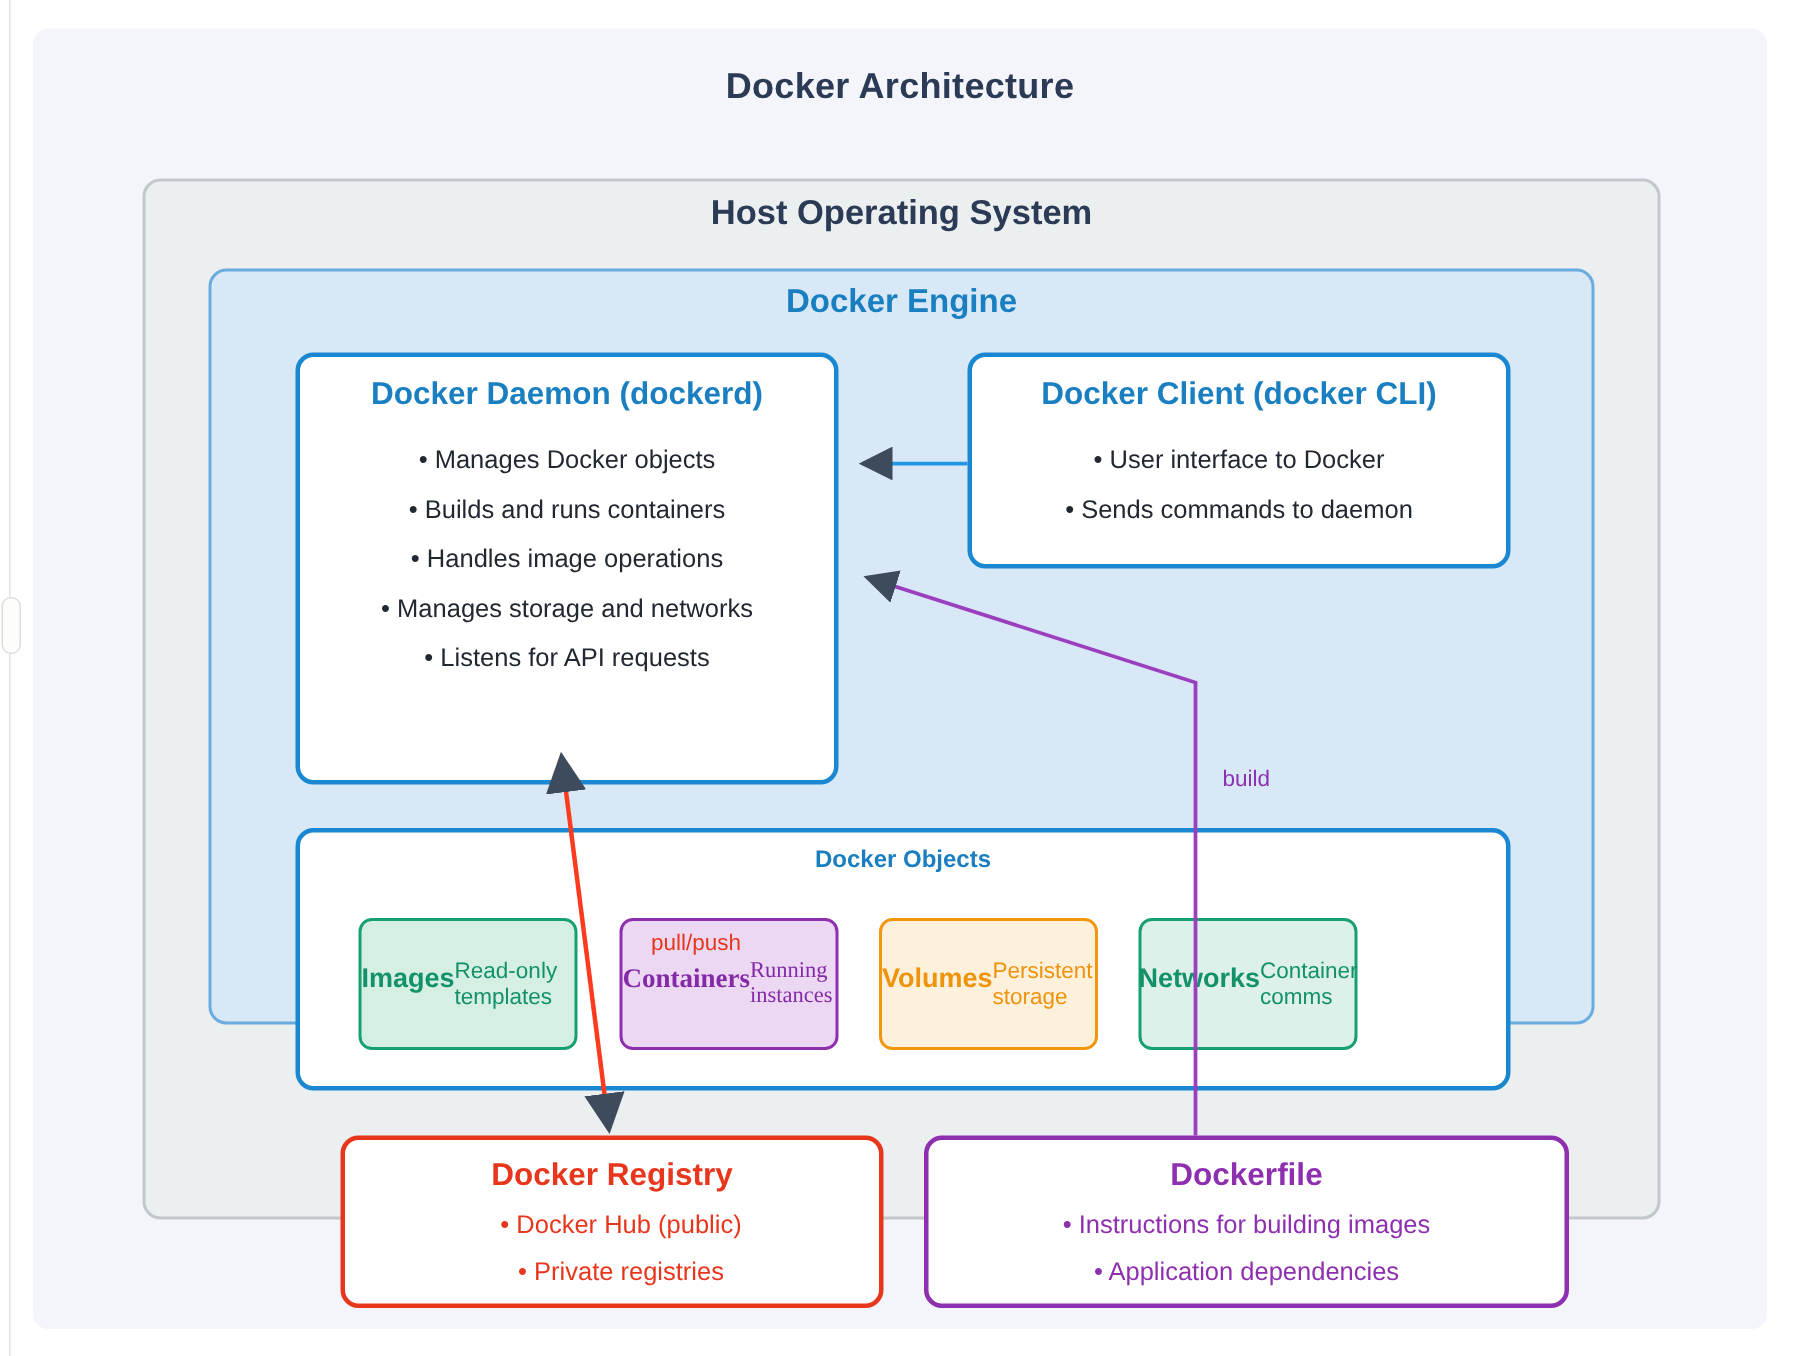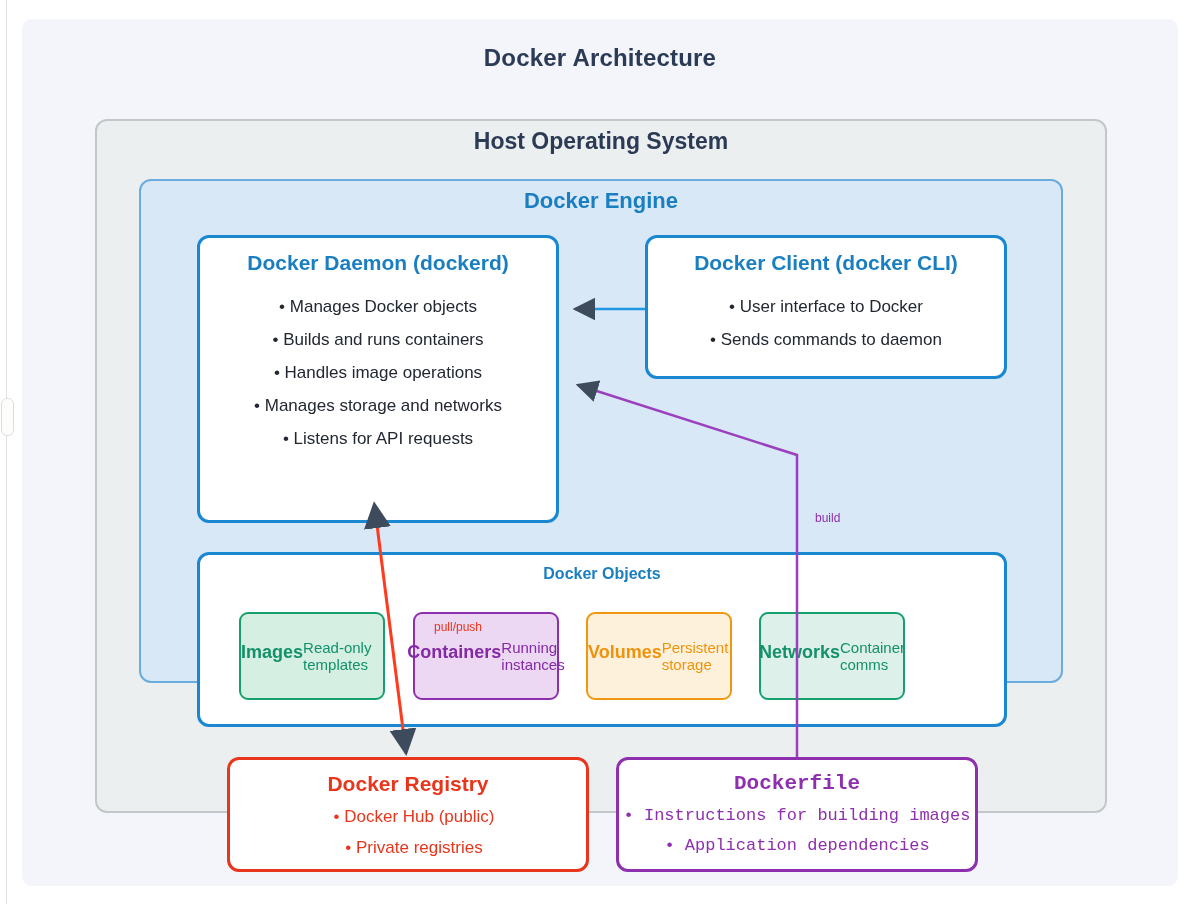--- a/index.html
+++ b/index.html
@@ -161,21 +161,21 @@
     justify-content: center;
   }
   .obj-title {
     font-size: 18px;
     font-weight: bold;
     margin-bottom: 8px;
   }
   .obj-sub { font-size: 15px; }
   #obj-0 { left: 239px; background: #d5efe3; border: 2px solid #16a06f; }
   #obj-0 .obj-title, #obj-0 .obj-sub { color: #12916a; }
-  #obj-1 { left: 413px; background: #ecd8f2; border: 2px solid #8e2fb0; }
+  #obj-1 { left: 413px; background: #ecd8f2; border: 2px solid #8e2fb0; font-family: Liberation Serif, serif; }
   #obj-1 .obj-title, #obj-1 .obj-sub { color: #8429a8; }
   #obj-2 { left: 586px; background: #fdf1db; border: 2px solid #f0960f; }
   #obj-2 .obj-title, #obj-2 .obj-sub { color: #ef930c; }
   #obj-3 { left: 759px; background: #ddf0e9; border: 2px solid #15a06e; }
   #obj-3 .obj-title, #obj-3 .obj-sub { color: #12916a; }
   
   #registry {
     left: 227px; top: 757px;
     width: 362px; height: 115px;
     border: 3px solid #e8361c;
@@ -187,44 +187,43 @@
   }
   #registry .box-line {
     margin-top: 11px;
     font-size: 17px;
     color: #e8361c;
     padding-left: 12px;
   }
   
   #dockerfile {
     left: 616px; top: 757px;
-    width: 362px; height: 115px;
+    width: 430px; height: 115px;
     border: 3px solid #8e2fb0;
-    font-family: Liberation Mono, monospace;
   }
   #dockerfile .box-title {
     margin-top: 12px;
     font-size: 21px;
     color: #8e2fb0;
   }
   #dockerfile .box-line {
     margin-top: 11px;
     font-size: 17px;
     color: #8e2fb0;
   }
   
   #arrows {
     position: absolute;
     left: 0; top: 0;
     width: 1200px; height: 904px;
     pointer-events: none;
   }
   .edge-label {
     position: absolute;
-    font-size: 12px;
+    font-size: 15px;
     white-space: nowrap;
   }
   #label-build { left: 815px; top: 511px; color: #8e2fb0; }
   #label-pullpush { left: 434px; top: 620px; color: #e8361c; }
 </style>
 </head>
 <body>
 
 <div id="page">
 

